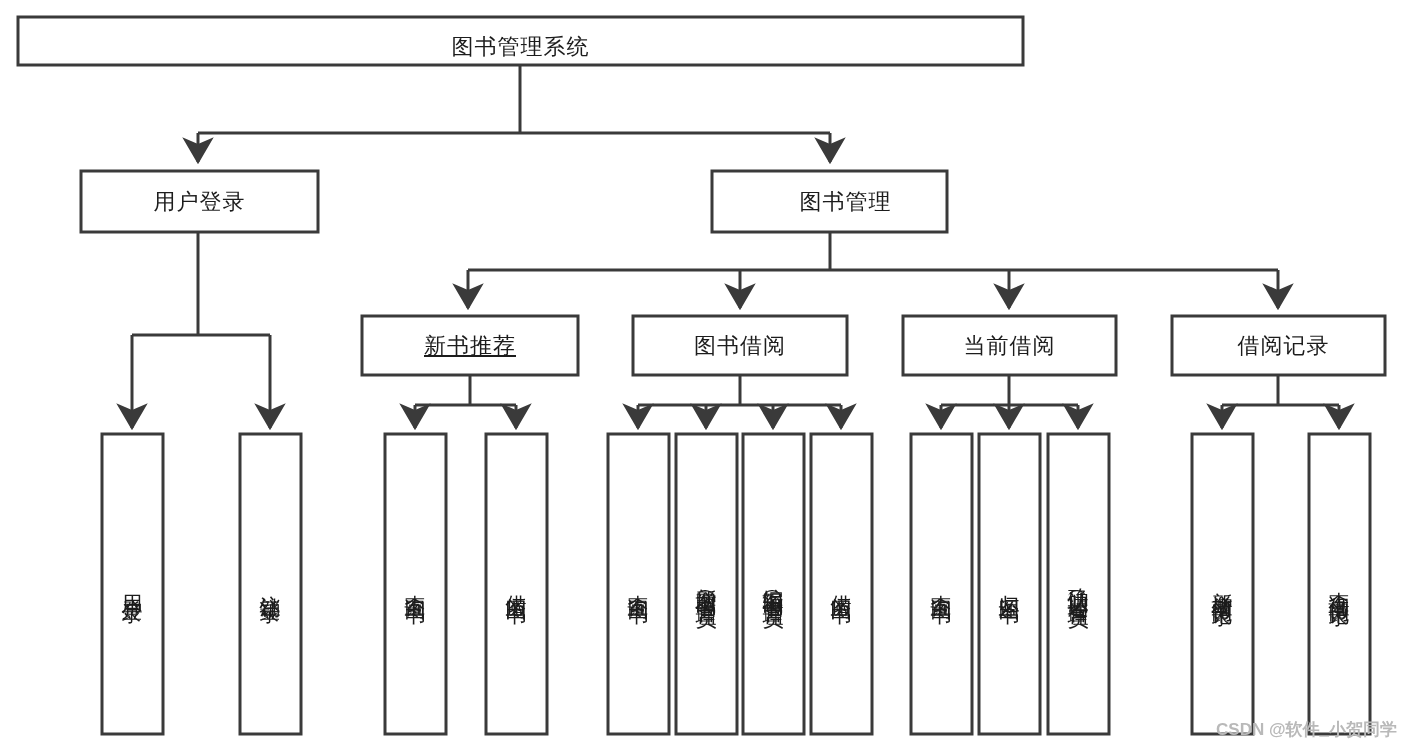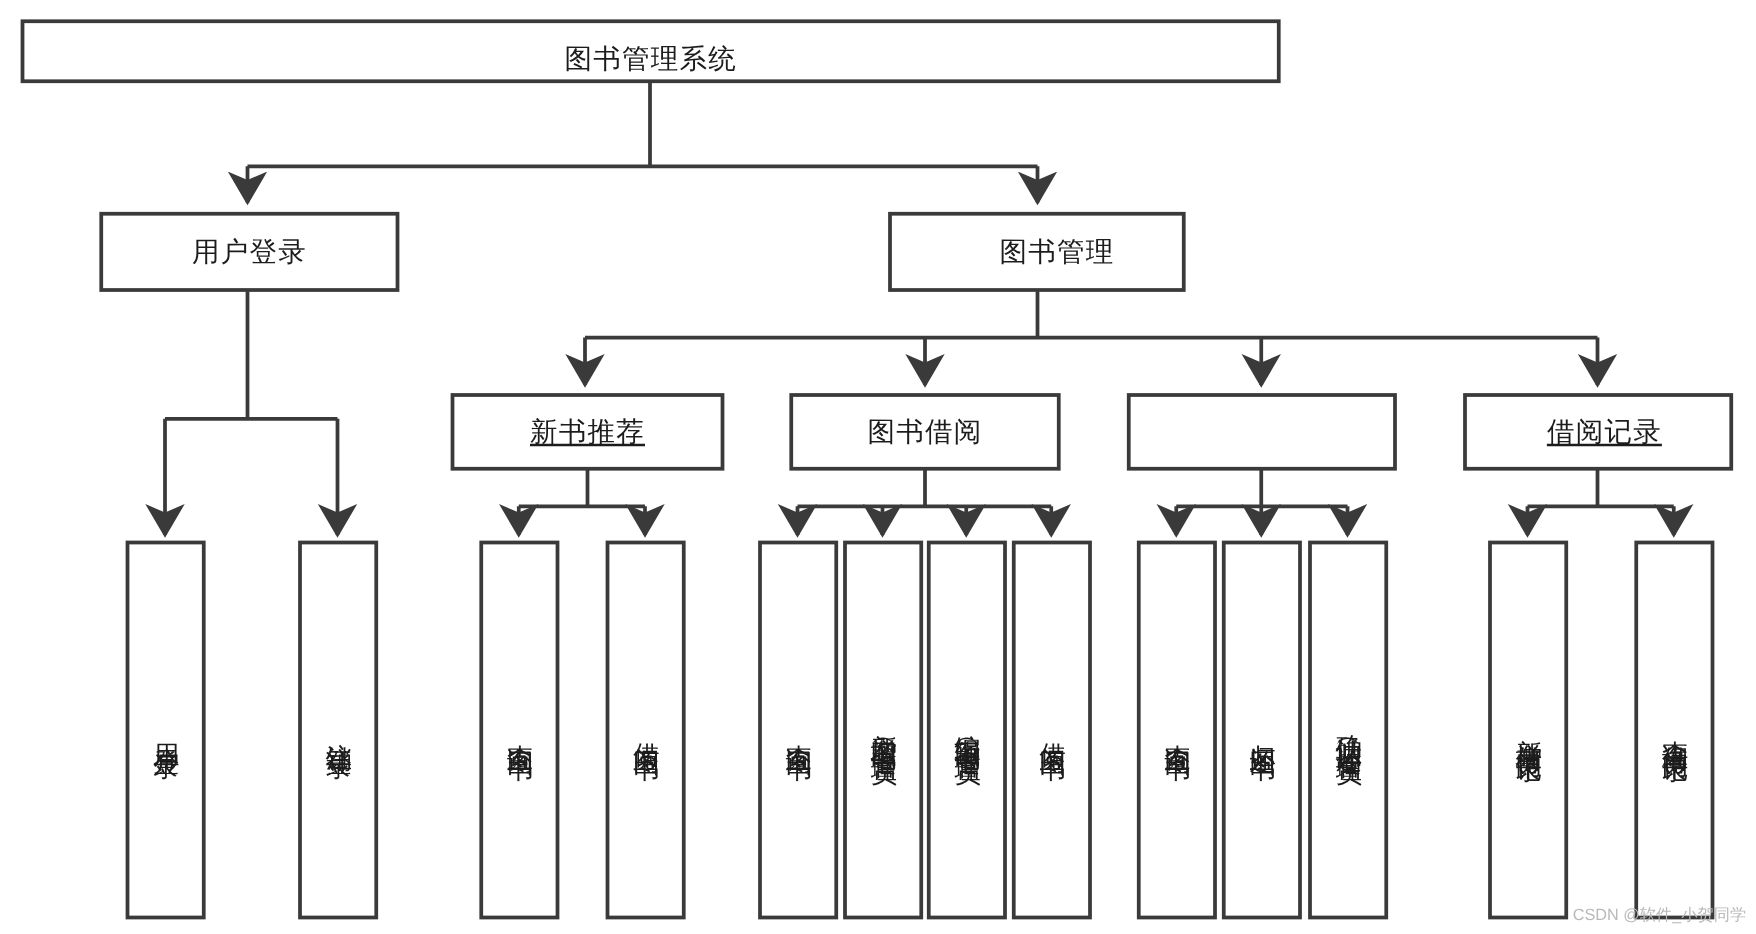--- a/index.html
+++ b/index.html
@@ -59,24 +59,25 @@
     writing-mode: vertical-rl;
     text-orientation: upright;
     letter-spacing: 3px;
     line-height: 1;
     pointer-events: none;
   }
   .watermark {
     position: absolute;
     right: 8px;
     bottom: 6px;
-    font-size: 13px;
+    font-size: 17px;
     color: #b9b9b9;
     white-space: nowrap;
     pointer-events: none;
+    font-weight: bold;
   }
 </style>
 </head>
 <body>
 
 <div id="canvas">
 
   <svg id="diagram" viewBox="0 0 1405 747">
     <defs>
       <marker id="arrow" viewBox="0 0 12 14" refX="11" refY="7" markerWidth="9" markerHeight="11" orient="auto-start-reverse">
@@ -155,21 +156,22 @@
     <rect class="node-rect" x="1309" y="434" width="61" height="300"></rect>
   </svg>
 
   <div class="node-label-h" style="left:18px; top:17px; width:1005px; height:60px;">图书管理系统</div>
 
   <div class="node-label-h" style="left:81px; top:171px; width:237px; height:61px;">用户登录</div>
   <div class="node-label-h" style="left:728px; top:171px; width:235px; height:61px;">图书管理</div>
 
   <div class="node-label-h" style="left:362px; top:316px; width:216px; height:59px;text-decoration:underline;">新书推荐</div>
   <div class="node-label-h" style="left:633px; top:316px; width:214px; height:59px;">图书借阅</div>
-  <div class="node-label-h" style="left:1172px; top:316px; width:223px; height:59px;text-decoration:underline;">借阅记录</div>
+  <div class="node-label-h" style="left:903px; top:316px; width:213px; height:59px;">当前借阅</div>
+  <div class="node-label-h" style="left:1172px; top:316px; width:223px; height:59px;">借阅记录</div>
 
   <div class="node-label-v" style="left:102px; top:434px; width:61px; height:300px;">用户登录</div>
   <div class="node-label-v" style="left:240px; top:434px; width:61px; height:300px;">注销登录</div>
 
   <div class="node-label-v" style="left:385px; top:434px; width:61px; height:300px;">查询图书</div>
   <div class="node-label-v" style="left:486px; top:434px; width:61px; height:300px;">借阅图书</div>
 
   <div class="node-label-v" style="left:608px; top:434px; width:61px; height:300px;">查询图书</div>
   <div class="node-label-v" style="left:676px; top:434px; width:61px; height:300px;">新增图书（管理员）</div>
   <div class="node-label-v" style="left:743px; top:434px; width:61px; height:300px;">编辑图书（管理员）</div>

